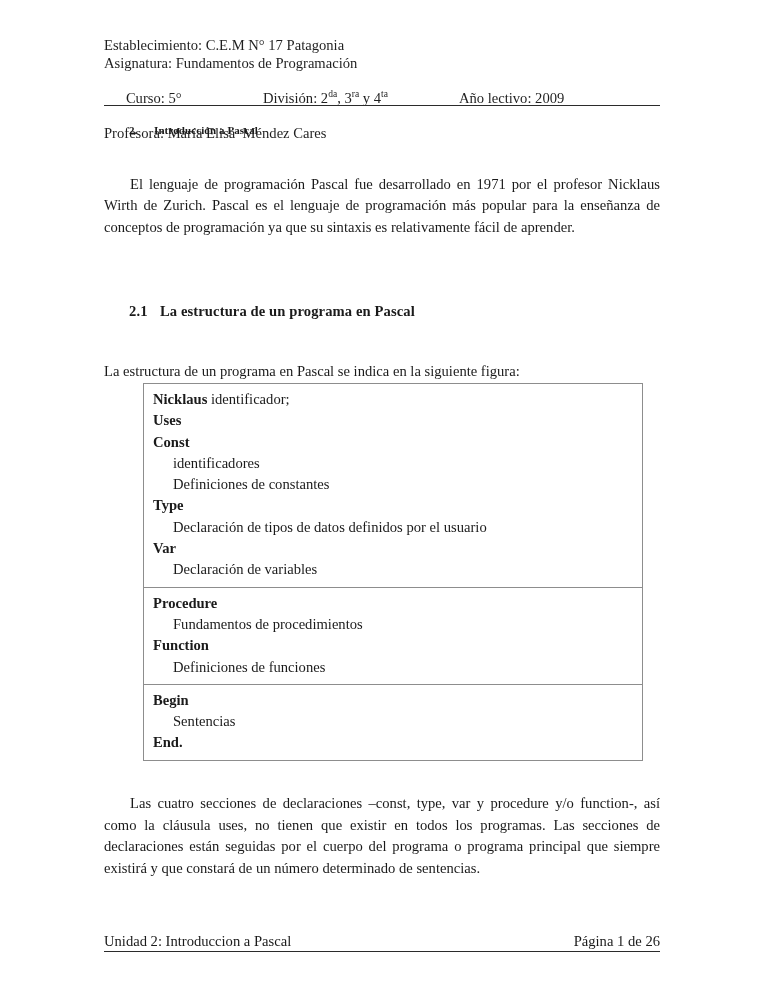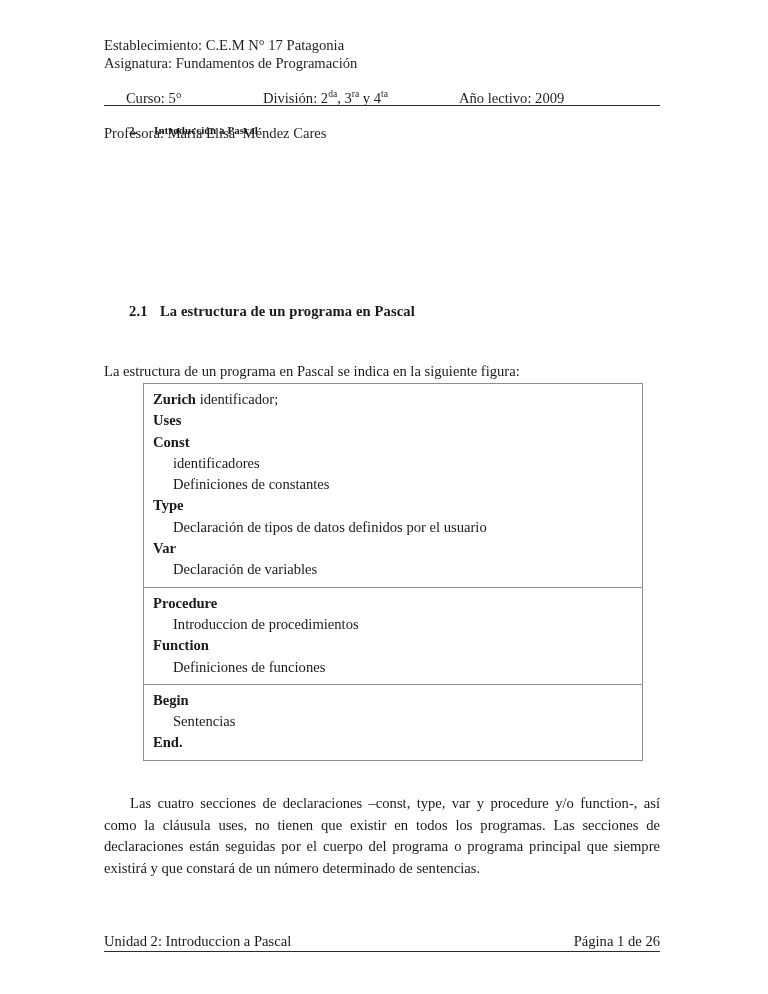--- a/index.html
+++ b/index.html
@@ -145,40 +145,41 @@
     <div class="hline">Asignatura: Fundamentos de Programación</div>
     <div class="hline">
       <span class="seg-course">Curso: 5°</span><span class="seg-div"><span>División: 2</span><sup class="ord">da</sup><span>, 3</span><sup class="ord">ra</sup><span> y 4</span><sup class="ord">ta</sup></span><span>Año lectivo: 2009</span>
     </div>
     <div class="hline">Profesora: María Elisa  Méndez Cares</div>
   </div>
   <div class="header-rule"></div>
 
   <div class="h-section"><span class="num">2.</span><span>Introducción a Pascal</span></div>
 
+  <p class="para indent" id="para-intro">El  lenguaje de programación Pascal fue desarrollado en 1971 por el profesor Nicklaus Wirth  de Zurich. Pascal es el lenguaje de programación más popular para la enseñanza de conceptos de programación ya que su sintaxis es relativamente fácil de aprender.</p>
 
   <div class="h-subsection"><span class="num">2.1</span><span>La estructura de un programa en Pascal</span></div>
 
   <p class="para" id="para-figure-lead">La estructura de un programa en Pascal se indica en la siguiente figura:</p>
 
   <div class="struct-box" id="struct-box">
       <div class="struct-group">
-        <div class="code-line kw"><span>Zurich</span><span style="font-weight: normal;"> identificador;</span></div>
+        <div class="code-line kw"><span>Nicklaus</span><span style="font-weight: normal;"> identificador;</span></div>
         <div class="code-line kw"><span>Uses</span></div>
         <div class="code-line kw"><span>Const</span></div>
         <div class="code-line desc">identificadores</div>
         <div class="code-line desc">Definiciones de constantes</div>
         <div class="code-line kw"><span>Type</span></div>
         <div class="code-line desc">Declaración de tipos de datos definidos por el usuario</div>
         <div class="code-line kw"><span>Var</span></div>
         <div class="code-line desc">Declaración de variables</div>
       </div>
       <div class="struct-group">
         <div class="code-line kw"><span>Procedure</span></div>
-        <div class="code-line desc">Introduccion de procedimientos</div>
+        <div class="code-line desc">Fundamentos de procedimientos</div>
         <div class="code-line kw"><span>Function</span></div>
         <div class="code-line desc">Definiciones de funciones</div>
       </div>
       <div class="struct-group">
         <div class="code-line kw"><span>Begin</span></div>
         <div class="code-line desc">Sentencias</div>
         <div class="code-line kw"><span>End.</span></div>
       </div>
     </div>
 

